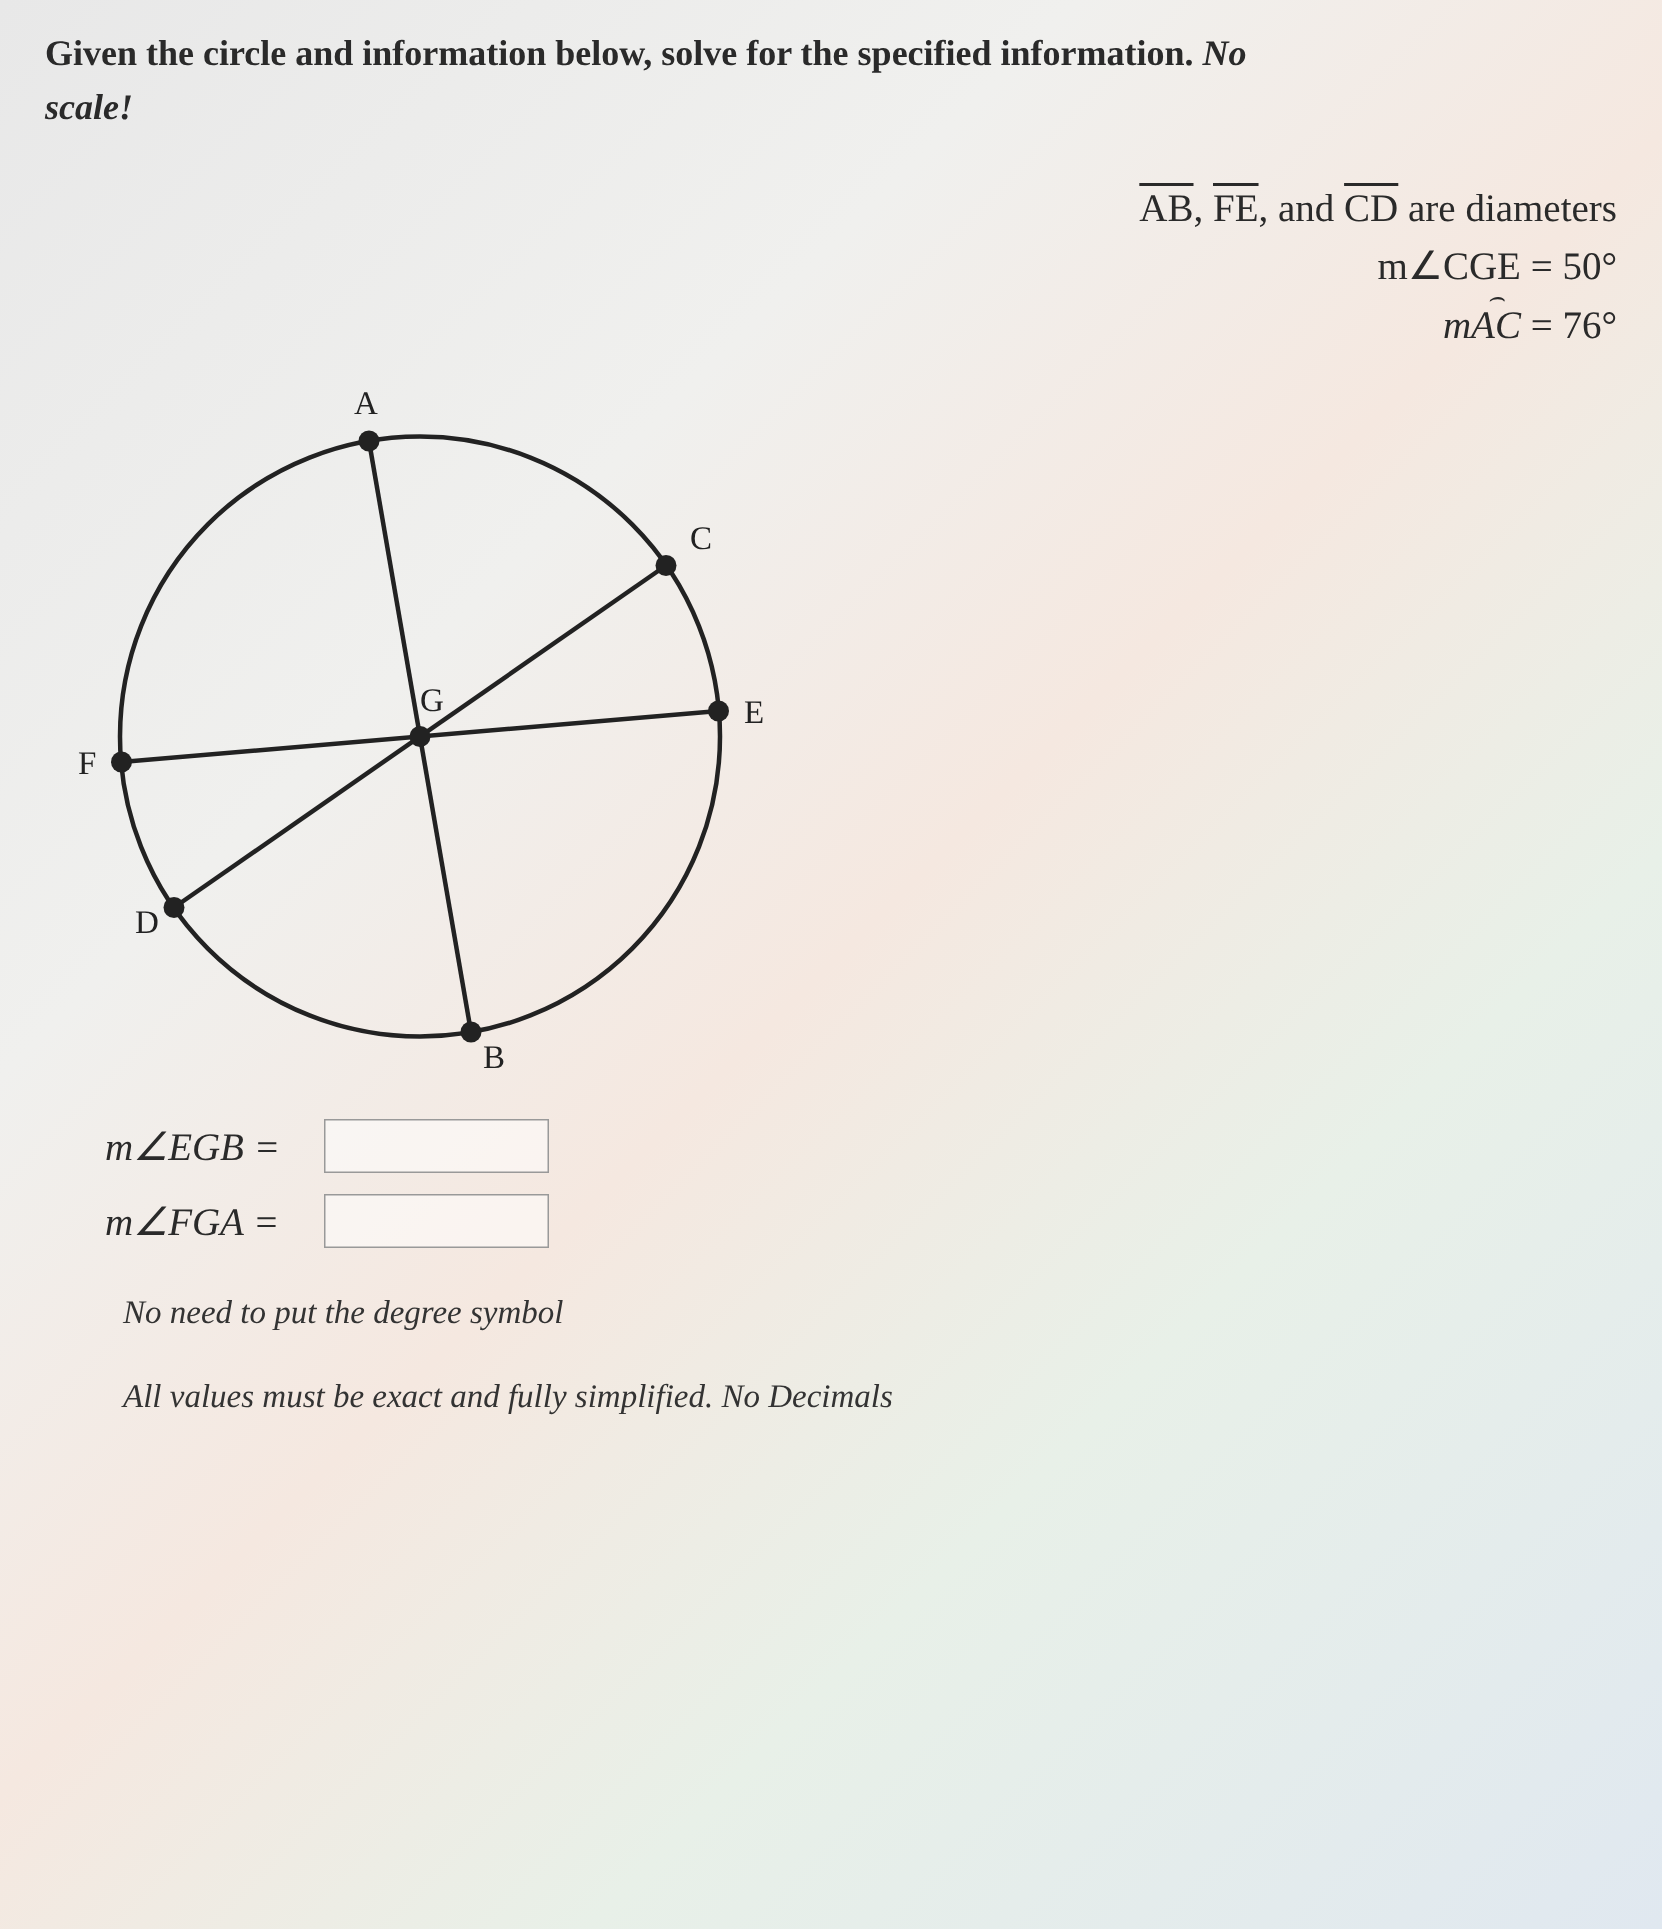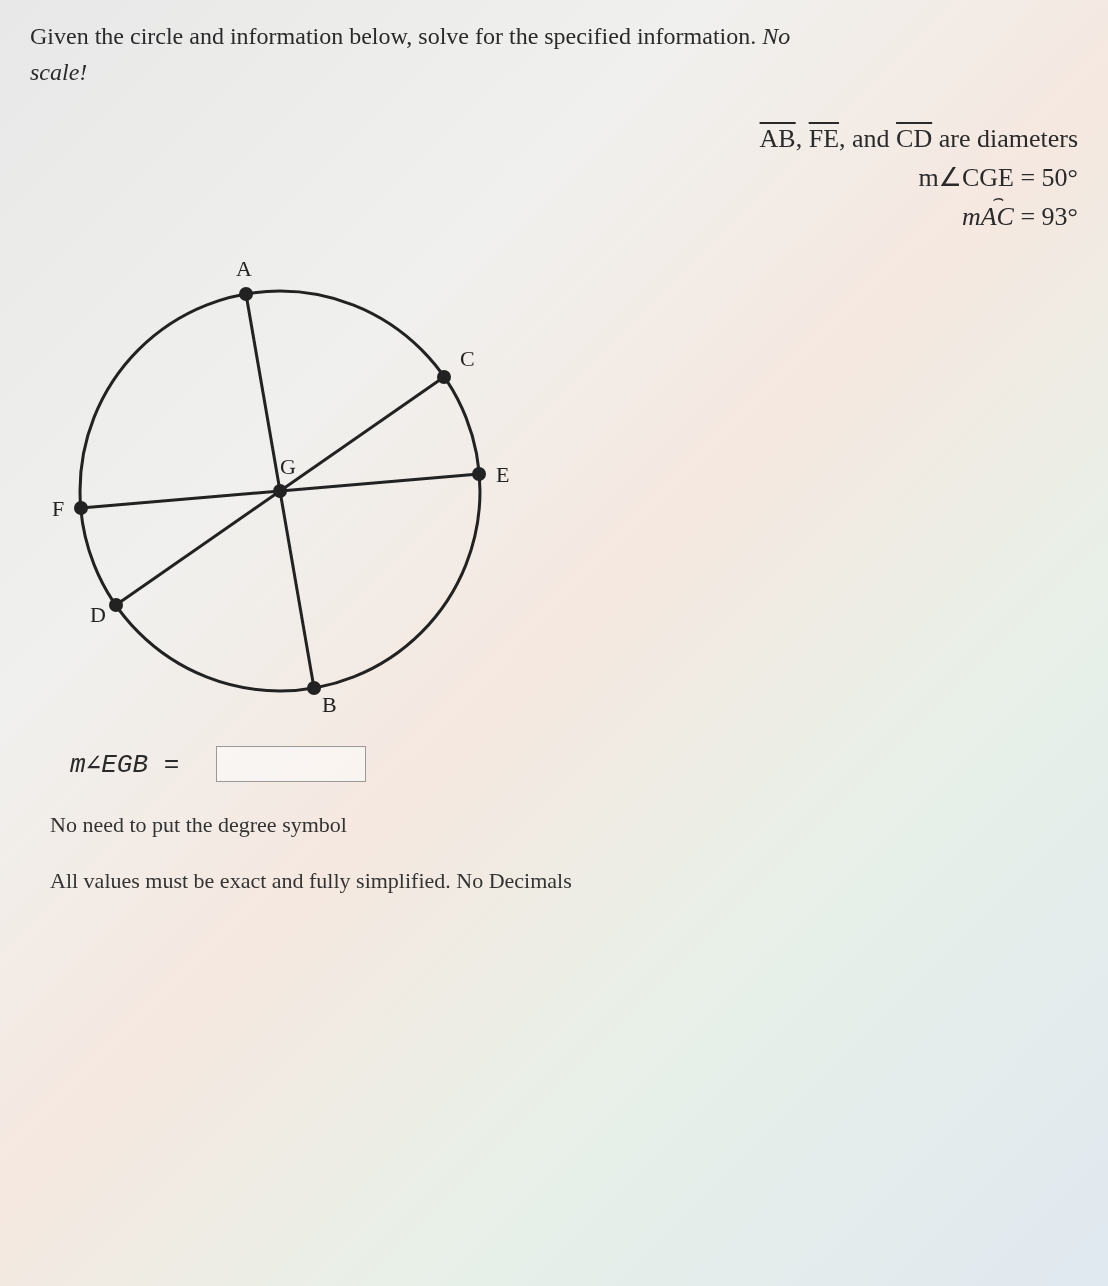--- a/index.html
+++ b/index.html
@@ -5,69 +5,69 @@
     * { box-sizing: border-box; margin: 0; padding: 0; }
     body {
       font-family: Georgia, 'Times New Roman', serif;
       background: linear-gradient(135deg, #e8e8e8 0%, #f0f0ee 30%, #f5e8e0 50%, #e8f0e8 70%, #e0e8f0 100%);
       padding: 20px 30px;
       width: 1108px;
       min-height: 1286px;
       color: #2a2a2a;
       font-size: 24px;
     }
-    .prompt-line { margin-bottom: 2px; line-height: 1.4; }
+    .prompt-line { margin-bottom: 2px; line-height: 1.4; font-weight: bold; }
     .italic { font-style: italic; }
     .given-block { margin: 30px 0 10px 0; font-family: 'Times New Roman', serif; font-size: 26px; line-height: 1.5; text-align: right; }
     .overline { text-decoration: overline; }
     .arc { position: relative; display: inline-block; }
     .arc::before {
       content: "⌢";
       position: absolute;
       left: 50%;
       transform: translateX(-50%);
       top: -12px;
       font-size: 18px;
     }
     .diagram-wrap { margin: 10px 0 30px 0; }
     svg.diagram { display: block; }
-    .answers { margin: 20px 0 0 40px; font-family: Liberation Mono, monospace; font-size: 26px; }
+    .answers { margin: 20px 0 0 40px; font-family: Liberation Serif, serif; font-size: 26px; }
     .answer-row { display: flex; align-items: center; margin: 14px 0; }
     .answer-label { font-style: italic; margin-right: 6px; min-width: 140px; display: inline-block; }
     .answer-input {
       border: 1px solid #999;
       background: rgba(255,255,255,0.5);
       height: 36px;
       width: 150px;
       padding: 4px 8px;
       font-size: 22px;
       font-family: inherit;
     }
-    .note-line { margin: 30px 0 0 20px; font-size: 22px; color: #333; }
+    .note-line { margin: 30px 0 0 52px; font-size: 22px; color: #333; font-style: italic; }
   </style>
 </head>
 <body>
 
 <div class="prompt-line">
   <span>Given the circle and information below, solve for the specified information.</span>
   <span class="italic">No</span>
 </div>
 <div class="prompt-line">
   <span class="italic">scale!</span>
 </div>
 
 <div class="given-block">
   <div>
     <span class="overline">AB</span><span>, </span><span class="overline">FE</span><span>, and </span><span class="overline">CD</span><span> are diameters</span>
   </div>
   <div>
     <span style="">m∠CGE = </span><span>50°</span>
   </div>
   <div>
-    <span style="font-style:italic">m</span><span class="arc" style="font-style:italic">AC</span><span> = 93°</span>
+    <span style="font-style:italic">m</span><span class="arc" style="font-style:italic">AC</span><span> = 76°</span>
   </div>
 </div>
 
 <div class="diagram-wrap">
   <svg class="diagram" width="500" height="470" viewBox="0 0 500 470">
     <circle cx="250" cy="245" r="200" fill="none" stroke="#222" stroke-width="3"></circle>
     <line x1="216" y1="48" x2="284" y2="442" stroke="#222" stroke-width="3"></line>
     <line x1="449" y1="228" x2="51" y2="262" stroke="#222" stroke-width="3"></line>
     <line x1="414" y1="131" x2="86" y2="359" stroke="#222" stroke-width="3"></line>
     <circle cx="216" cy="48" r="7" fill="#222"></circle>
@@ -85,16 +85,20 @@
     <text x="22" y="270" font-size="22" fill="#222">F</text>
     <text x="250" y="228" font-size="22" fill="#222">G</text>
   </svg>
 </div>
 
 <div class="answers">
   <div class="answer-row">
     <span class="answer-label"><span>m∠EGB</span> =</span>
     <input class="answer-input" type="text" style="">
   </div>
+  <div class="answer-row">
+    <span class="answer-label"><span>m∠FGA</span> =</span>
+    <input class="answer-input" type="text" style="">
+  </div>
 </div>
 
 <div class="note-line">No need to put the degree symbol</div>
 <div class="note-line">All values must be exact and fully simplified. No Decimals</div>
 
 </body></html>

